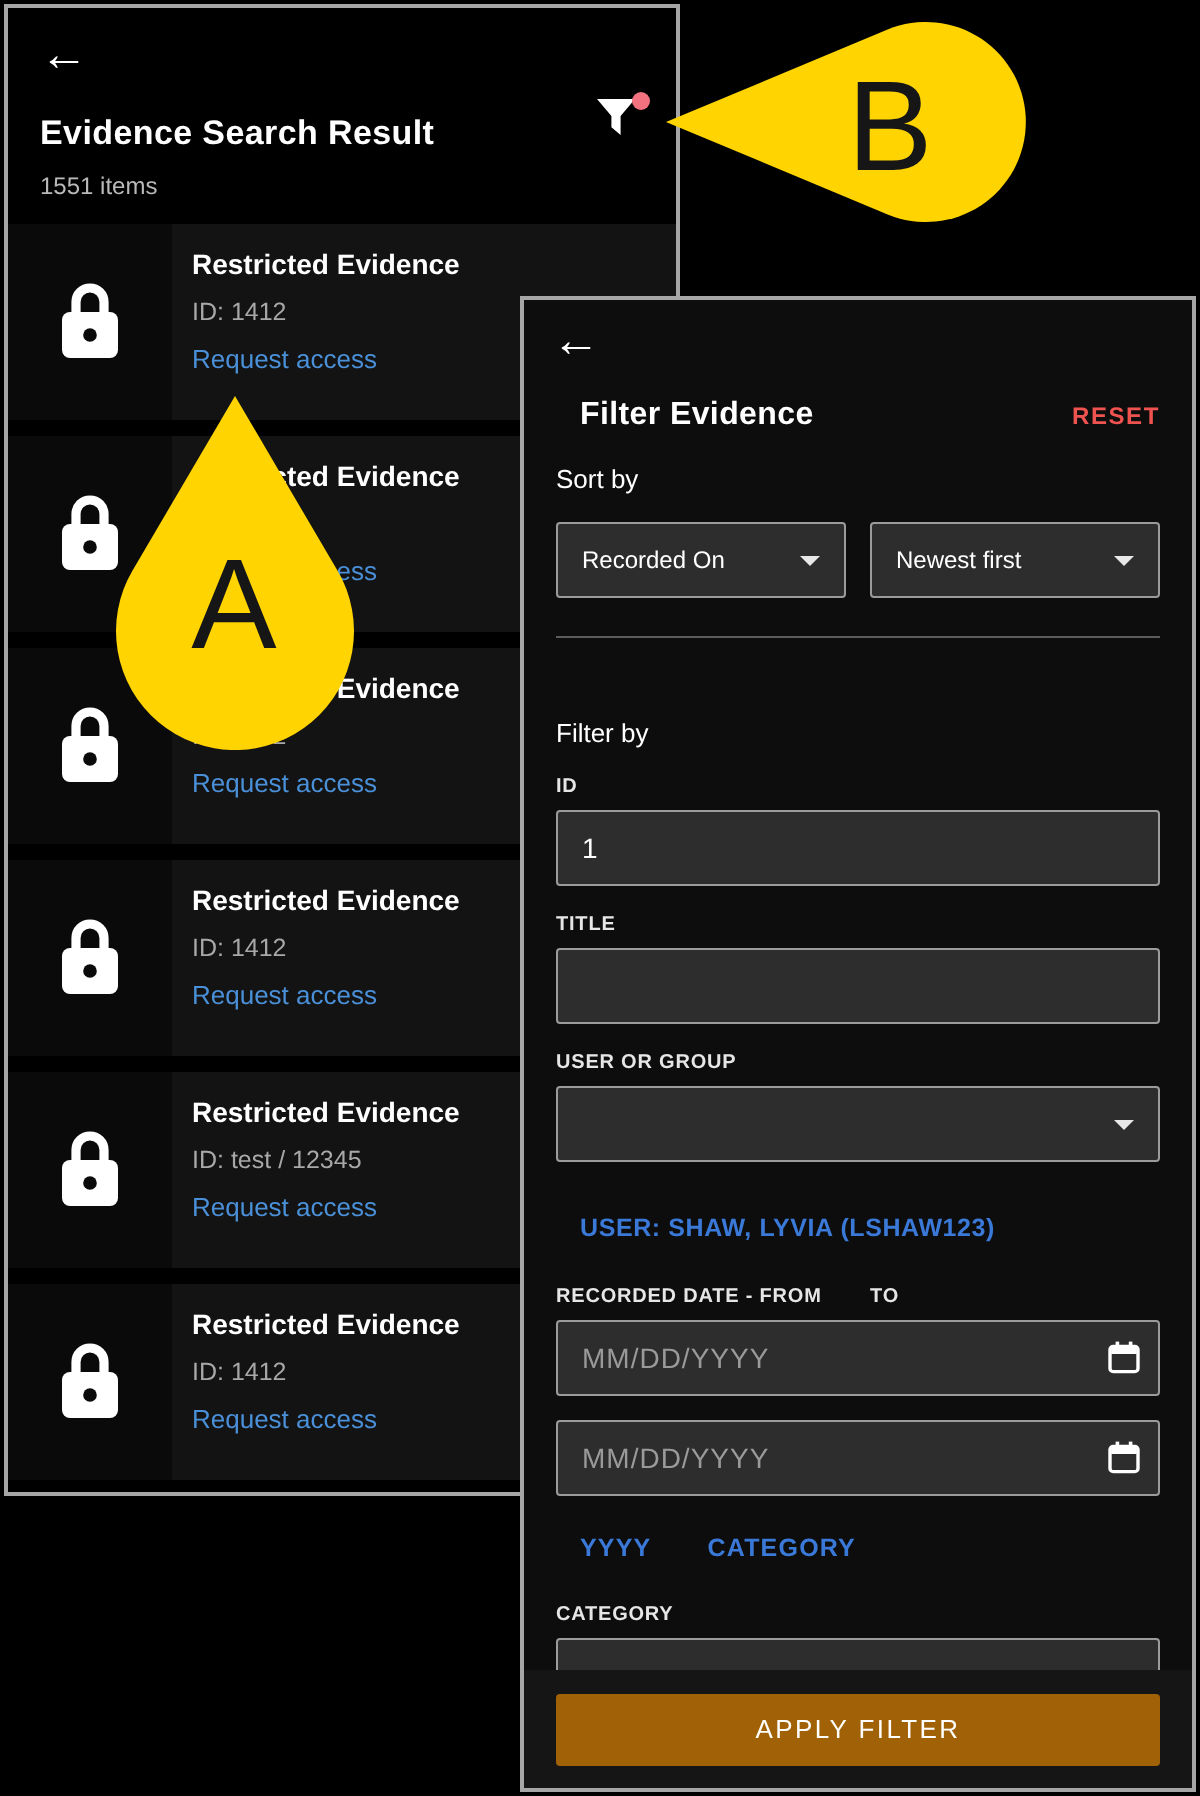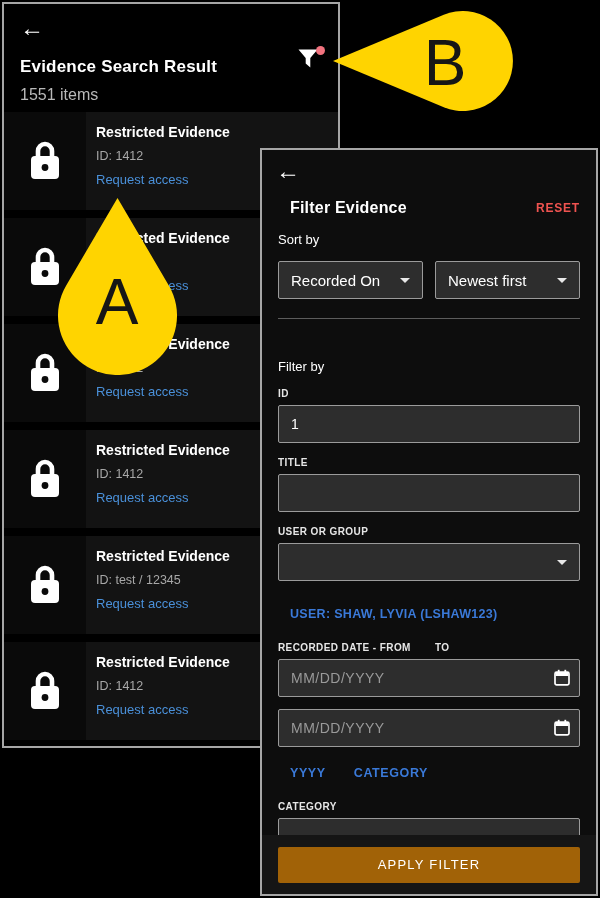--- a/index.html
+++ b/index.html
@@ -8,42 +8,42 @@
   body { position:relative; }
 
   
   .screen { position:absolute; border:2px solid #a6a6a6; overflow:hidden; }
 
   
   .search-screen { left:2px; top:2px; width:338px; height:746px; background:#000; z-index:10; }
   .search-header { position:relative; height:108px; padding:12px 16px 0; }
   .back-arrow { font-size:24px; line-height:24px; color:#fff; display:inline-block; }
   .search-title { font-size:17px; font-weight:bold; margin-top:17px; letter-spacing:0.2px; }
-  .search-count { font-size:16px; color:#b9b9b9; margin-top:9px; }
+  .search-count { font-size:12px; color:#b9b9b9; margin-top:9px; }
   .filter-btn { position:absolute; right:18px; top:45px; width:22px; height:24px; }
   .badge-dot { position:absolute; top:-3px; right:-5px; width:9px; height:9px; border-radius:50%; background:#F2737F; }
 
   .result-row { height:98px; margin-bottom:8px; display:flex; background:#131313; }
   .row-lock { width:82px; background:#0a0a0a; display:flex; align-items:center; justify-content:center; flex:0 0 82px; }
   .row-body { flex:1; padding:12px 12px 0 10px; }
   .row-title { font-size:14px; font-weight:bold; }
   .row-id { font-size:12.5px; color:#a8a8a8; margin-top:9px; }
   .row-link { font-size:13px; color:#4A90D9; margin-top:9px; cursor:pointer; }
 
   
   .filter-screen { left:260px; top:148px; width:338px; height:748px; background:#0d0d0d; z-index:20; }
   .fp-inner { position:relative; height:100%; }
   .fp-back { padding:9px 0 0 14px; }
   .fp-title-row { display:flex; justify-content:space-between; align-items:center; padding:16px 16px 0; }
   .fp-title { font-size:16px; font-weight:bold; letter-spacing:0.2px;margin-left:12px; }
   .reset { color:#EF5350; font-size:12px; font-weight:bold; letter-spacing:0.8px; cursor:pointer; }
   .section-h { font-size:13px; font-weight:normal; margin:15px 16px 0; }
   .sort-row { display:flex; gap:12px; margin:14px 16px 0; }
   .dd { flex:1; height:38px; background:#2d2d2d; border:1px solid #9b9b9b; border-radius:2px;
-        display:flex; align-items:center; padding:14px 12px; font-size:15px; position:relative; cursor:pointer; }
+        display:flex; align-items:center; padding:14px 12px; font-size:12px; position:relative; cursor:pointer; }
   .caret { position:absolute; right:12px; top:16px; width:0; height:0;
            border-left:5px solid transparent; border-right:5px solid transparent; border-top:5px solid #e8e8e8; }
   .divider { height:1px; background:#5c5c5c; margin:19px 16px 0; }
   .f-label { font-size:10px; font-weight:bold; letter-spacing:0.4px; color:#e6e6e6; margin:14px 16px 6px; }
   .text-input { display:block; width:calc(100% - 32px); margin:0 16px; height:38px; background:#2d2d2d;
                 border:1px solid #9b9b9b; border-radius:2px; color:#fff; font-size:14px; padding:0 12px;
                 font-family:"Liberation Sans", sans-serif; }
   .text-input::placeholder { color:#9a9a9a; letter-spacing:0.5px; }
   .dd-field { margin:0 16px; }
   .user-chip { display:inline-block; margin:26px 0 0 28px; color:#3A79D8; font-size:12.5px; font-weight:bold; letter-spacing:0.3px; cursor:pointer; }

